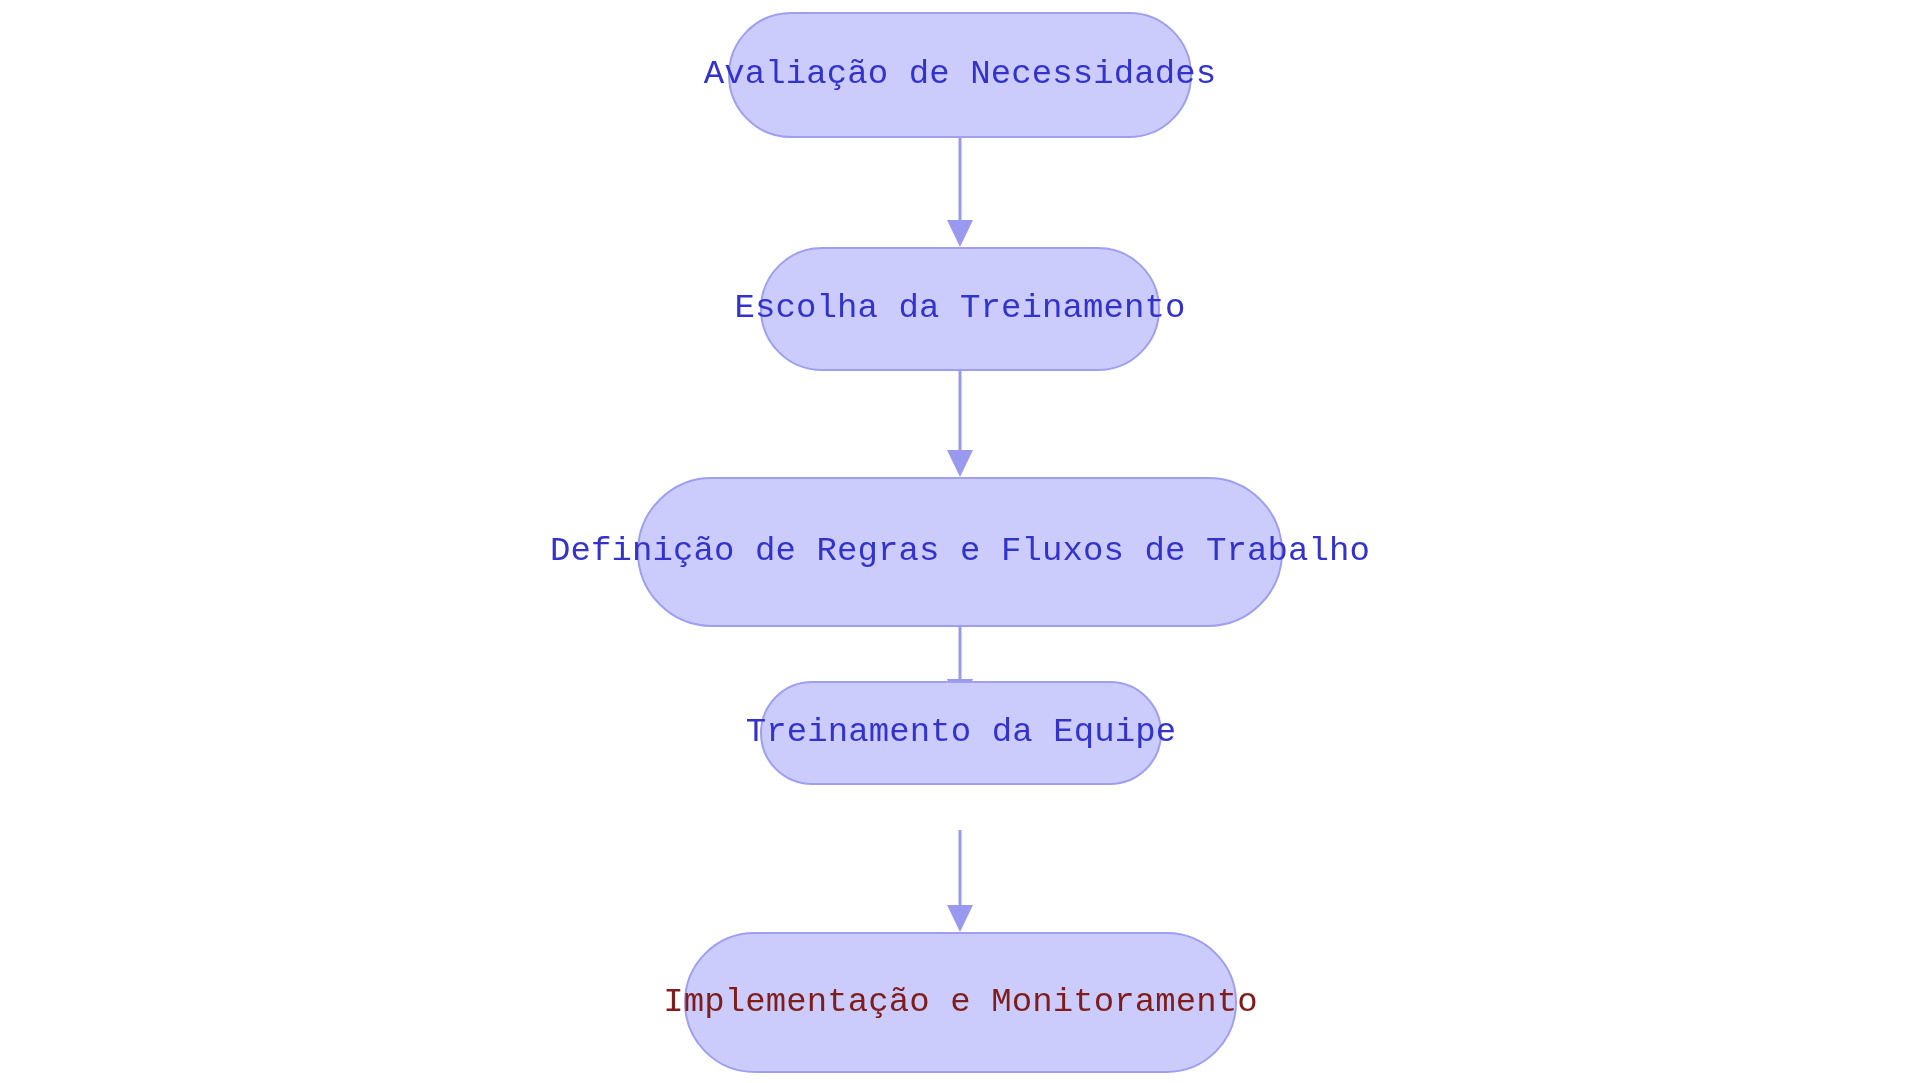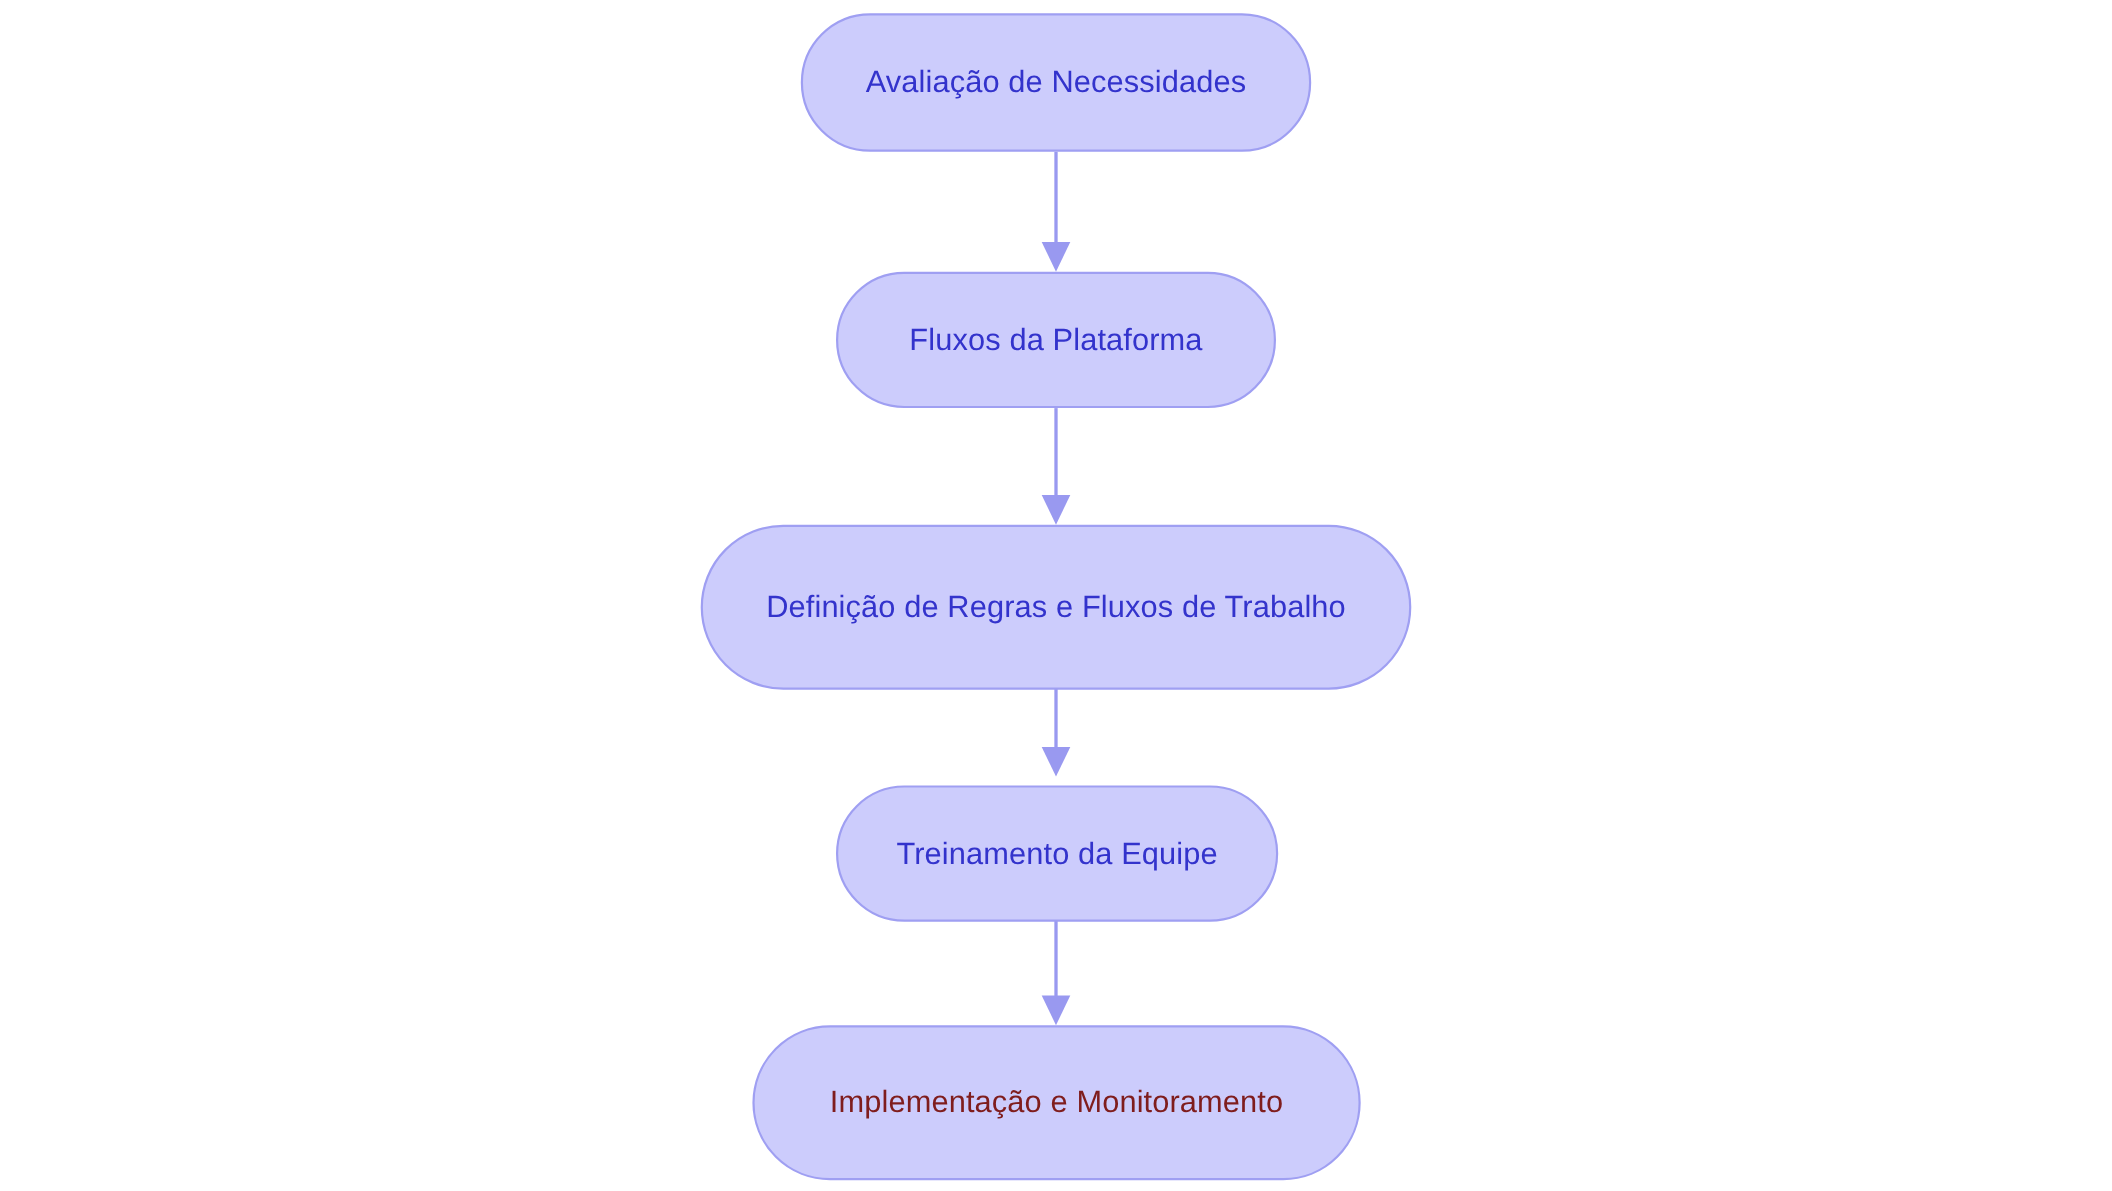--- a/index.html
+++ b/index.html
@@ -40,27 +40,27 @@
     align-items: center;
     justify-content: center;
     background: #ccccfc;
     border: 2px solid #9f9ff2;
     border-radius: 999px;
     z-index: 2;
   }
 
   .flow-node-label {
     color: #3333cc;
-    font-size: 28px;
+    font-size: 34px;
     font-weight: 400;
     line-height: 1.1;
     letter-spacing: 0.1px;
     white-space: nowrap;
     text-align: center;
-    font-family: Liberation Sans, sans-serif;
+    font-family: Liberation Mono, monospace;
   }
 </style>
 </head>
 <body>
 
 <div id="flowchart-canvas">
 
   <svg id="connectors-layer" width="1920" height="1083" viewBox="0 0 1920 1083" xmlns="http://www.w3.org/2000/svg" aria-hidden="true">
       <g>
         <rect x="958.5" y="138" width="3" height="83" fill="#9999f0"></rect>
@@ -78,26 +78,26 @@
         <rect x="958.5" y="830" width="3" height="76" fill="#9999f0"></rect>
         <polygon points="947,905 973,905 960,932" fill="#9999f0"></polygon>
       </g>
     </svg>
 
   <div id="nodes-layer">
       <div class="flow-node" style="left: 728px; top: 12px; width: 464px; height: 126px; background: rgb(204, 204, 252); border-color: rgb(159, 159, 242);">
         <span class="flow-node-label" style="color: rgb(51, 51, 204);">Avaliação de Necessidades</span>
       </div>
       <div class="flow-node" style="left: 760px; top: 247px; width: 400px; height: 124px; background: rgb(204, 204, 252); border-color: rgb(159, 159, 242);">
-        <span class="flow-node-label" style="color: rgb(51, 51, 204);">Fluxos da Plataforma</span>
+        <span class="flow-node-label" style="color: rgb(51, 51, 204);">Escolha da Treinamento</span>
       </div>
       <div class="flow-node" style="left: 637px; top: 477px; width: 646px; height: 150px; background: rgb(204, 204, 252); border-color: rgb(159, 159, 242);">
         <span class="flow-node-label" style="color: rgb(51, 51, 204);">Definição de Regras e Fluxos de Trabalho</span>
       </div>
-      <div class="flow-node" style="left: 760px; top: 714px; width: 402px; height: 124px; background: rgb(204, 204, 252); border-color: rgb(159, 159, 242);">
+      <div class="flow-node" style="left: 760px; top: 681px; width: 402px; height: 104px; background: rgb(204, 204, 252); border-color: rgb(159, 159, 242);">
         <span class="flow-node-label" style="color: rgb(51, 51, 204);">Treinamento da Equipe</span>
       </div>
       <div class="flow-node" style="left: 684px; top: 932px; width: 553px; height: 141px; background: rgb(204, 204, 252); border-color: rgb(159, 159, 242);">
         <span class="flow-node-label" style="color: #7f1d1d;">Implementação e Monitoramento</span>
       </div>
     </div>
 
 </div>
 
 </body></html>

